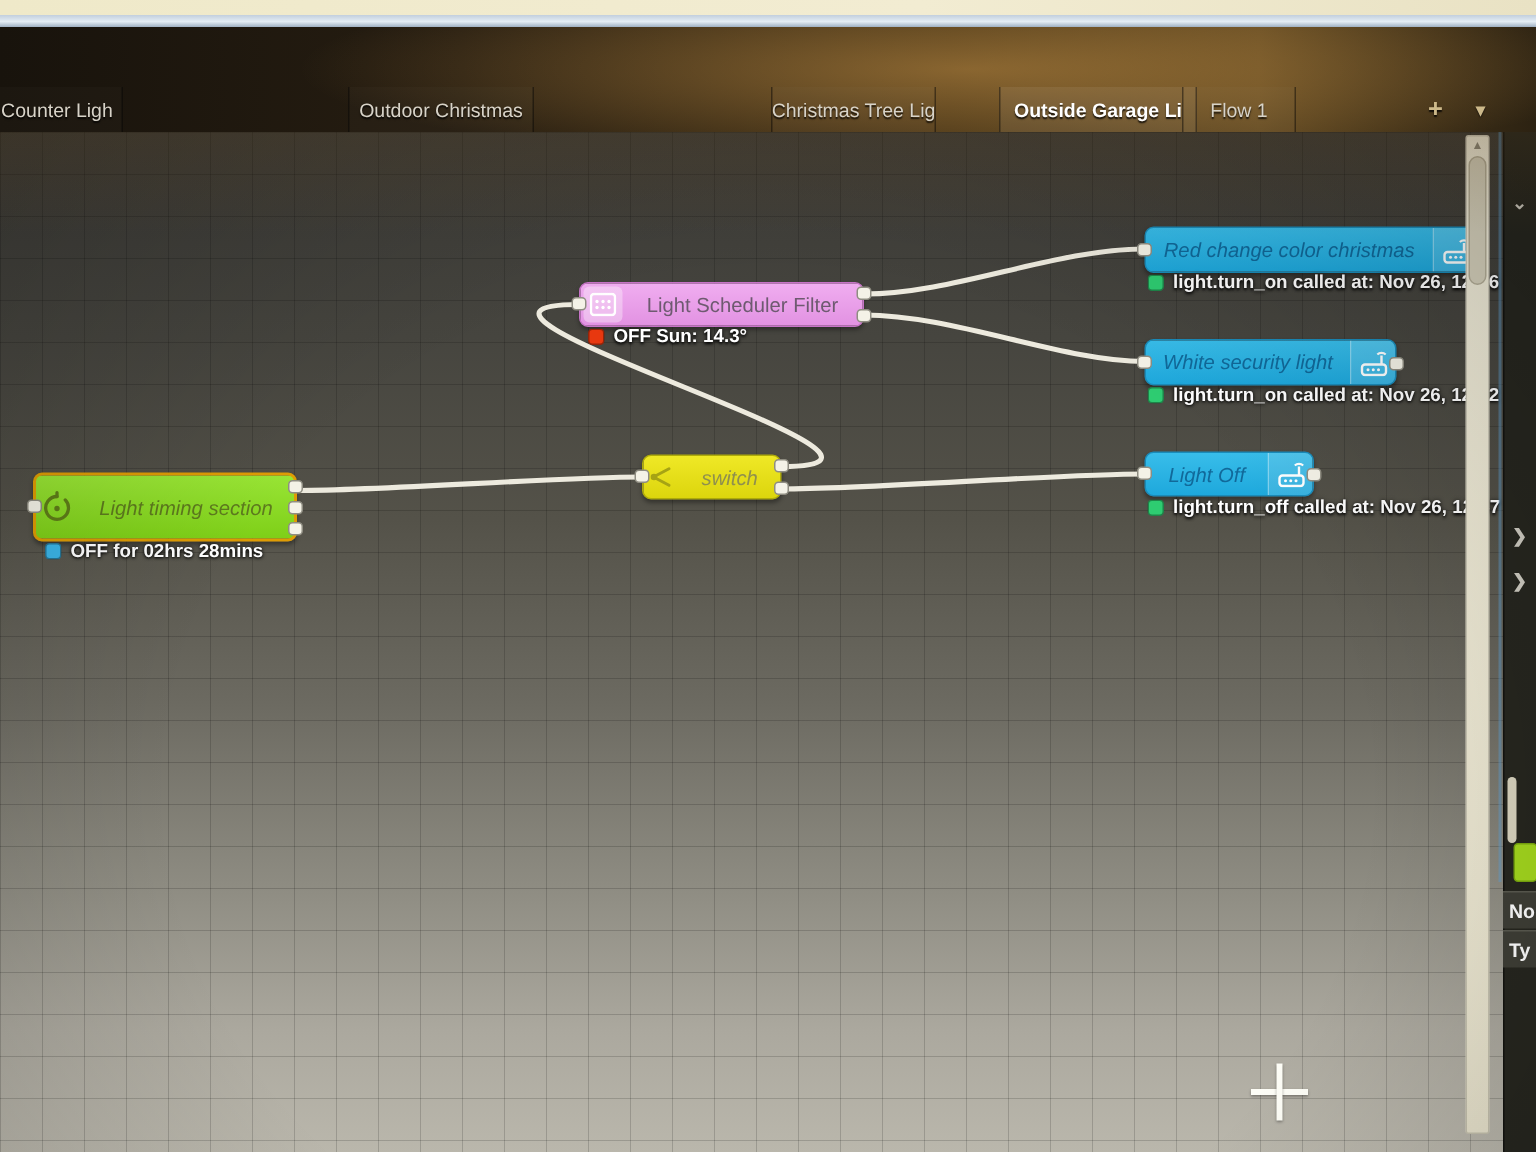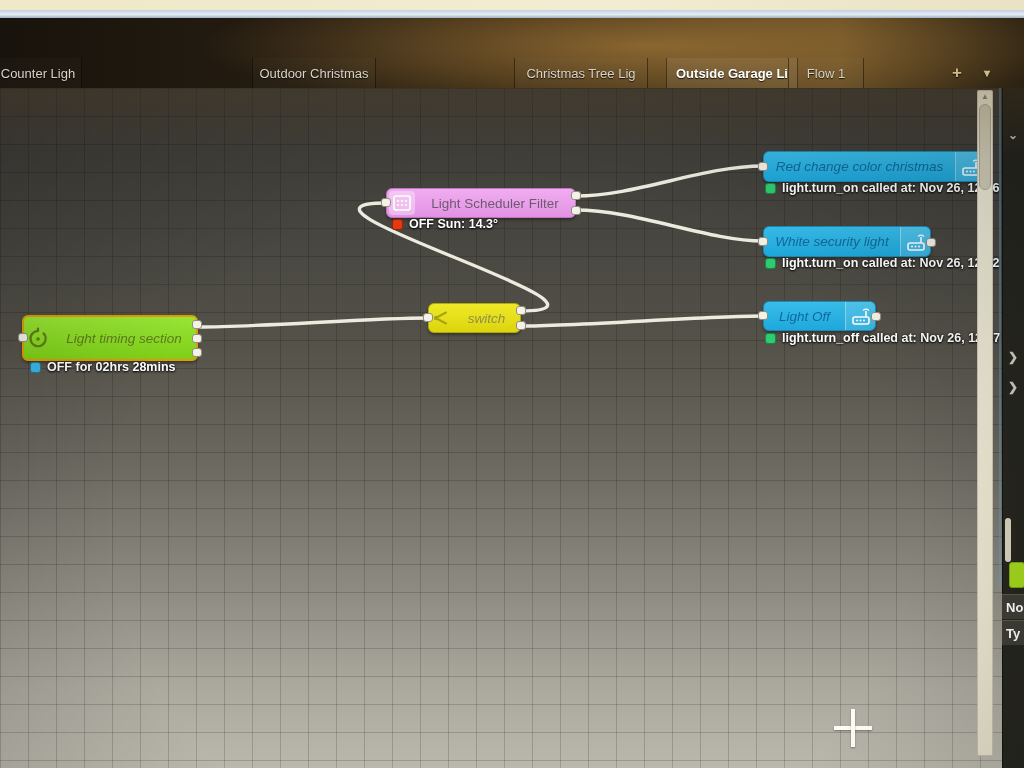--- a/index.html
+++ b/index.html
@@ -113,22 +113,22 @@
 </head>
 <body>
 
 <div id="photo">
   <div id="wall"></div>
   <div id="bezel"></div>
 
   <div id="header">
     <div id="tabbar">
       <div class="tab" style="left:-14px;width:96px">r Counter Ligh</div>
-      <div class="tab" style="left:252px;width:124px">Outdoor Christmas</div>
-      <div class="tab" style="left:514px;width:134px">Christmas Tree Lig</div>
+      <div class="tab" style="left:232px;width:124px">Outdoor Christmas</div>
+      <div class="tab" style="left:514px;width:110px">Christmas Tree Lig</div>
       <div class="tab active" style="left:650px;width:132px">Outside Garage Li</div>
       <div class="tab" style="left:788px;width:76px">Flow 1</div>
       <div class="tabbtn" style="left:945px;width:24px">+</div>
       <div class="tabbtn" style="left:977px;width:20px;font-size:12px">▾</div>
     </div>
   </div>
 
   <div id="canvas">
     <div id="grid"></div>
 

